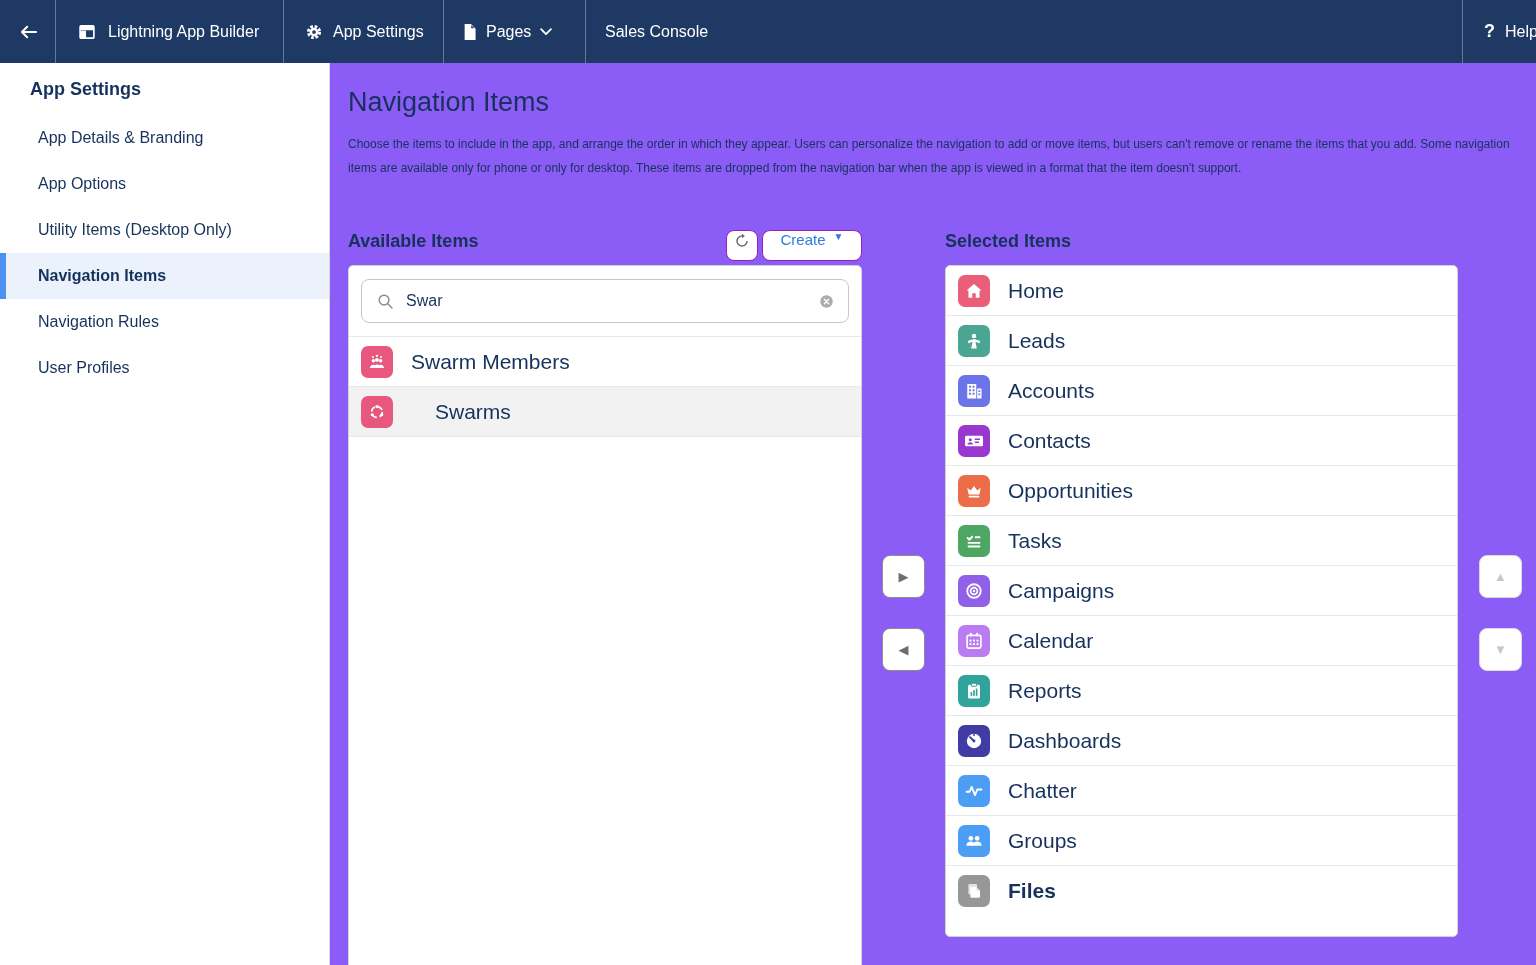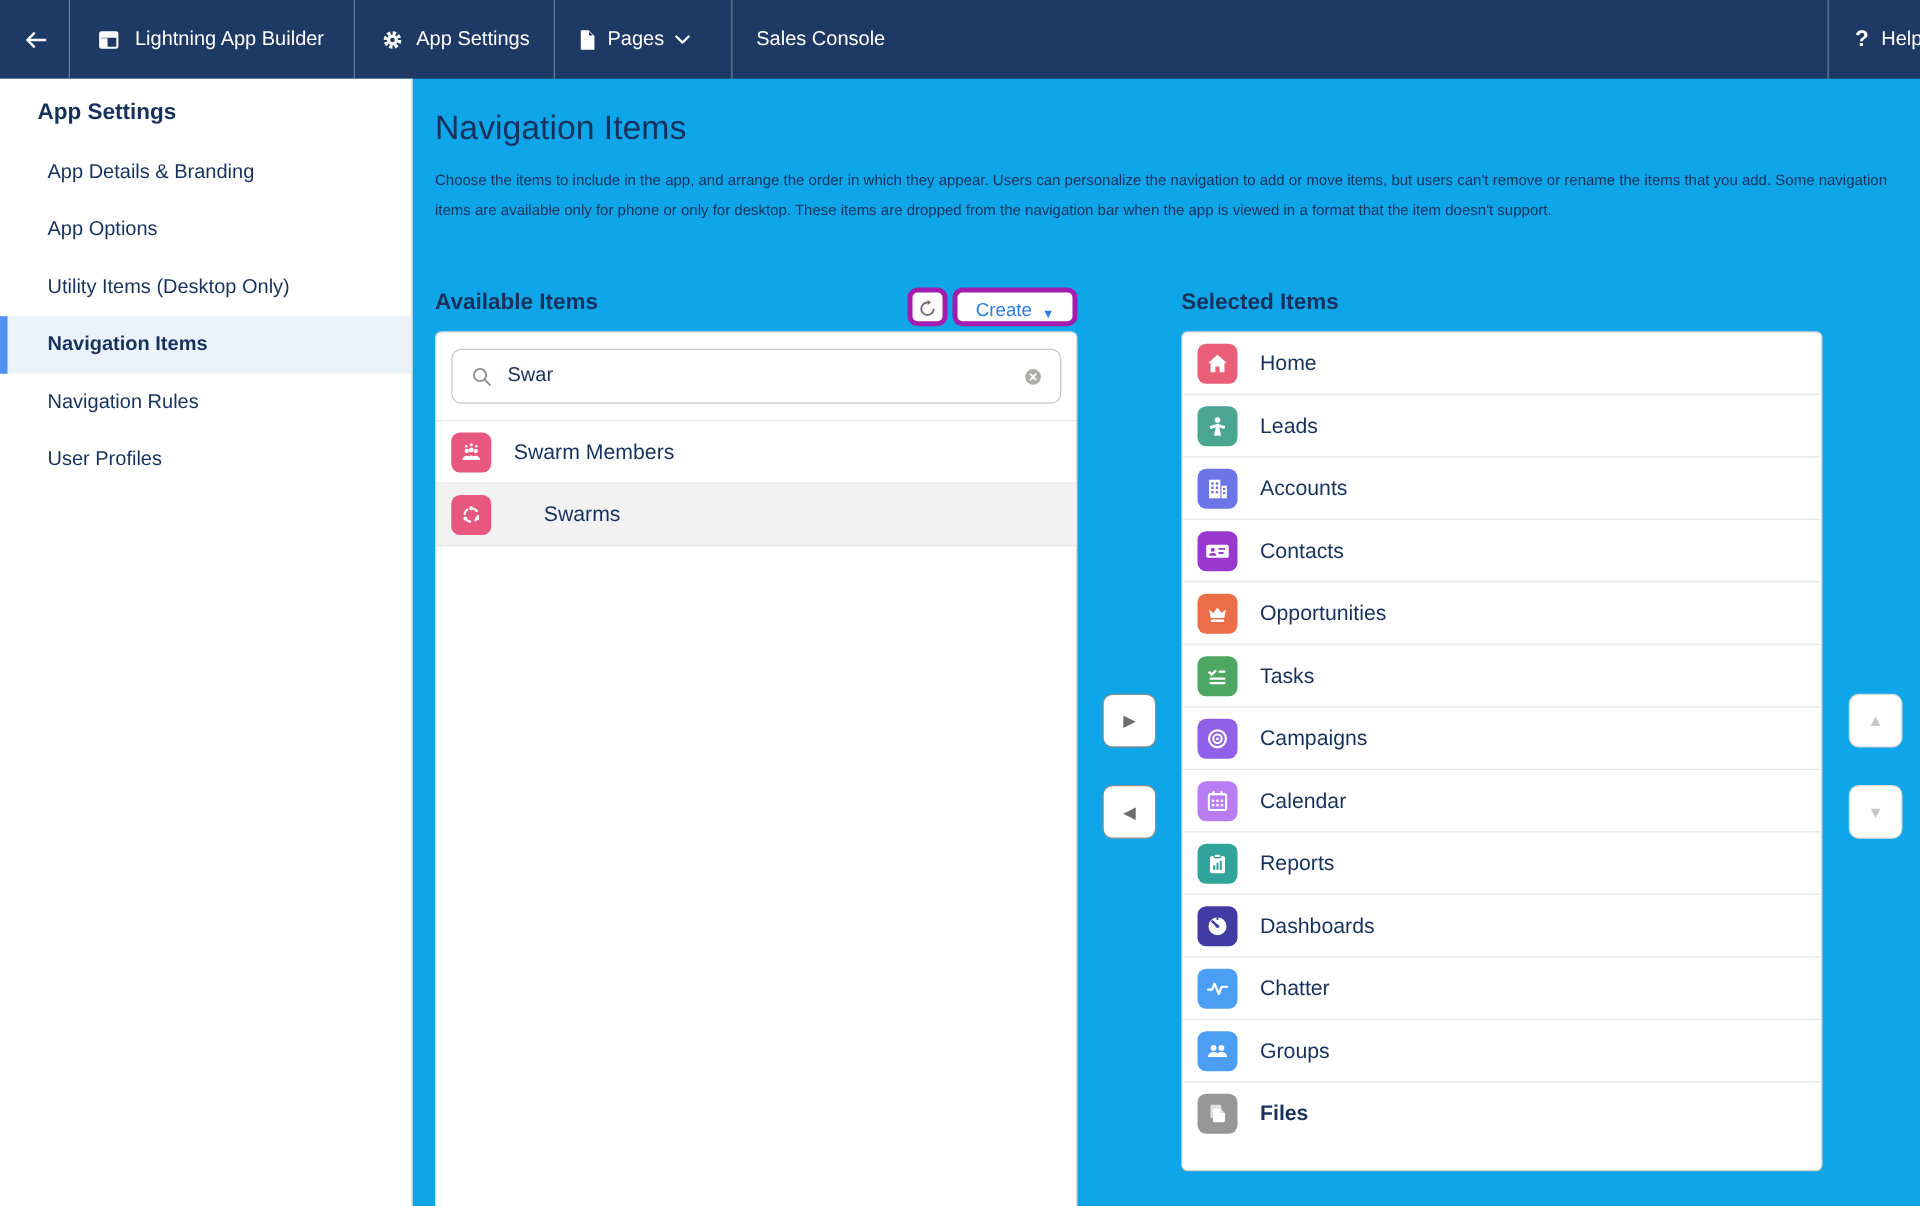--- a/index.html
+++ b/index.html
@@ -1,19 +1,19 @@
 <!DOCTYPE html>
 <html><head>
 <meta charset="utf-8">
 <style>
   * { margin:0; padding:0; box-sizing:border-box; }
   html,body { background:#fff; }
   .canvas {
     position:relative; width:1536px; height:965px; overflow:hidden;
-    background:#0ea5e9; font-family:"Liberation Sans", sans-serif; color:#16325C;
+    background:#8b5cf6; font-family:"Liberation Sans", sans-serif; color:#16325C;
   }
 
   
   .topbar { position:absolute; left:0; top:0; width:100%; height:63px; background:#1E3A64; }
   .tb-sec { position:absolute; top:0; height:63px; display:flex; align-items:center; color:#fff; font-size:16px; font-weight:500; }
   .tb-divider { border-left:1px solid rgba(255,255,255,.32); }
   .tb-back { left:0; width:55px; justify-content:center; cursor:pointer; }
   .tb-builder { left:55px; width:228px; padding-left:20px; gap:10px; }
   .tb-settings { left:283px; width:160px; padding-left:20px; gap:9px; }
   .tb-pages { left:443px; width:142px; padding-left:17px; gap:8px; }
@@ -30,41 +30,41 @@
 
   
   .content { position:absolute; left:330px; top:63px; right:0; bottom:0; }
   .page-title { position:absolute; left:18px; top:24px; font-size:27px; font-weight:400; color:#16325C; }
   .page-desc { position:absolute; left:18px; top:69px; width:1174px; font-size:12px; line-height:24px; color:#16325C; }
 
   .col-head { position:absolute; font-size:18px; font-weight:600; color:#16325C; }
   .avail-head { left:18px; top:168px; }
   .sel-head { left:615px; top:168px; }
 
-  .btn { background:#fff; border:4px solid #a21caf; border-radius:8px; display:flex; align-items:flex-end; justify-content:center; cursor:pointer; }
+  .btn { background:#fff; border:1px solid #a21caf; border-radius:8px; display:flex; align-items:flex-start; justify-content:center; cursor:pointer; }
   .refresh-btn { position:absolute; left:396px; top:167px; width:32px; height:31px; }
   .create-btn { position:absolute; left:432px; top:167px; width:100px; height:31px; gap:8px; color:#2E7BE4; font-size:15px; font-weight:500; }
   .create-caret { font-size:10px; color:#2E7BE4; }
 
   .panel { position:absolute; top:202px; background:#fff; border:1px solid #D5D3D1; border-radius:5px; }
   .avail-panel { left:18px; width:514px; height:833px; }
   .sel-panel { left:615px; width:513px; height:672px; }
 
   .search-wrap { padding:13px 12px 13px 12px; border-bottom:1px solid #E8E8E8; }
   .search-box { position:relative; height:44px; border:1px solid #C9C7C5; border-radius:8px; background:#fff; }
   .search-box input { position:absolute; left:44px; top:0; height:42px; width:390px; border:none; outline:none; font-size:16px; color:#16325C; font-family:"Liberation Sans",sans-serif; background:transparent; }
   .search-mag { position:absolute; left:12px; top:10px; }
   .search-clear { position:absolute; right:11px; top:11px; cursor:pointer; }
 
   .row { height:50px; display:flex; align-items:center; padding-left:12px; border-bottom:1px solid #E8E8E8; cursor:pointer; }
   .sel-panel .row:last-child { border-bottom:none;font-weight:bold; }
   .row.shaded { background:#F3F2F2;gap:24px; }
   .tile { width:32px; height:32px; border-radius:7px; margin-right:18px; display:flex; align-items:center; justify-content:center; flex:0 0 32px; }
   .tile svg { display:block; }
-  .row-label { font-size:17px; color:#16325C; }
+  .row-label { font-size:21px; color:#16325C; }
 
   .move-btn { position:absolute; width:43px; height:43px; border:1px solid #8E8E8E; border-radius:8px; background:#fff; color:#6E6E6E; font-size:13px; display:flex; align-items:center; justify-content:center; cursor:pointer; }
   .mv-right { left:552px; top:492px; }
   .mv-left  { left:552px; top:565px; }
   .reorder-btn { position:absolute; width:43px; height:43px; border:1px solid #DCDAD8; border-radius:8px; background:#fff; color:#C9C7C5; font-size:13px; display:flex; align-items:center; justify-content:center; }
   .ro-up   { left:1149px; top:492px; }
   .ro-down { left:1149px; top:565px; }
 </style>
 </head>
 <body>

